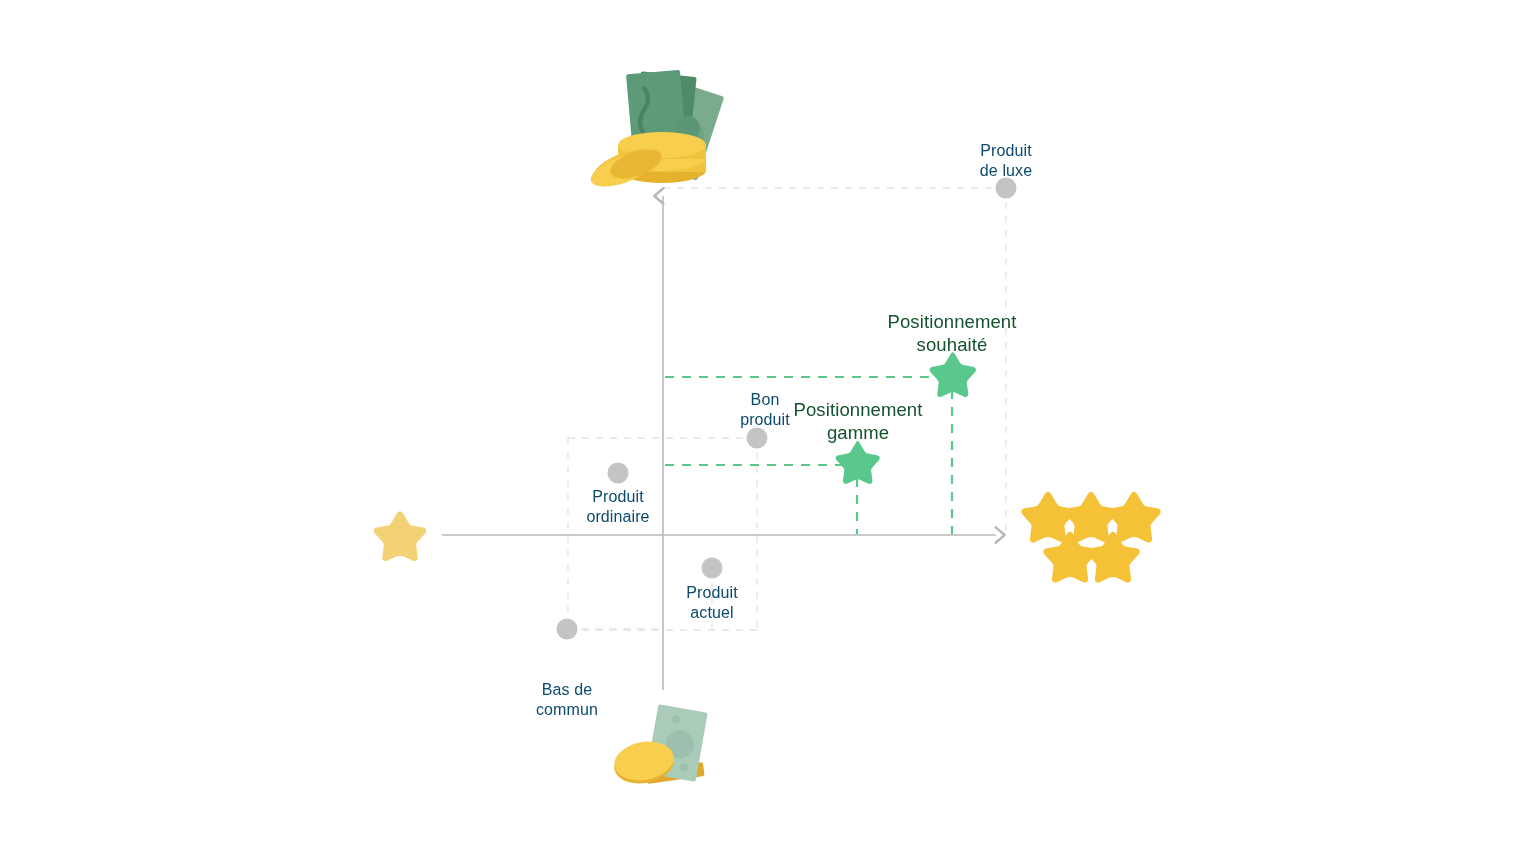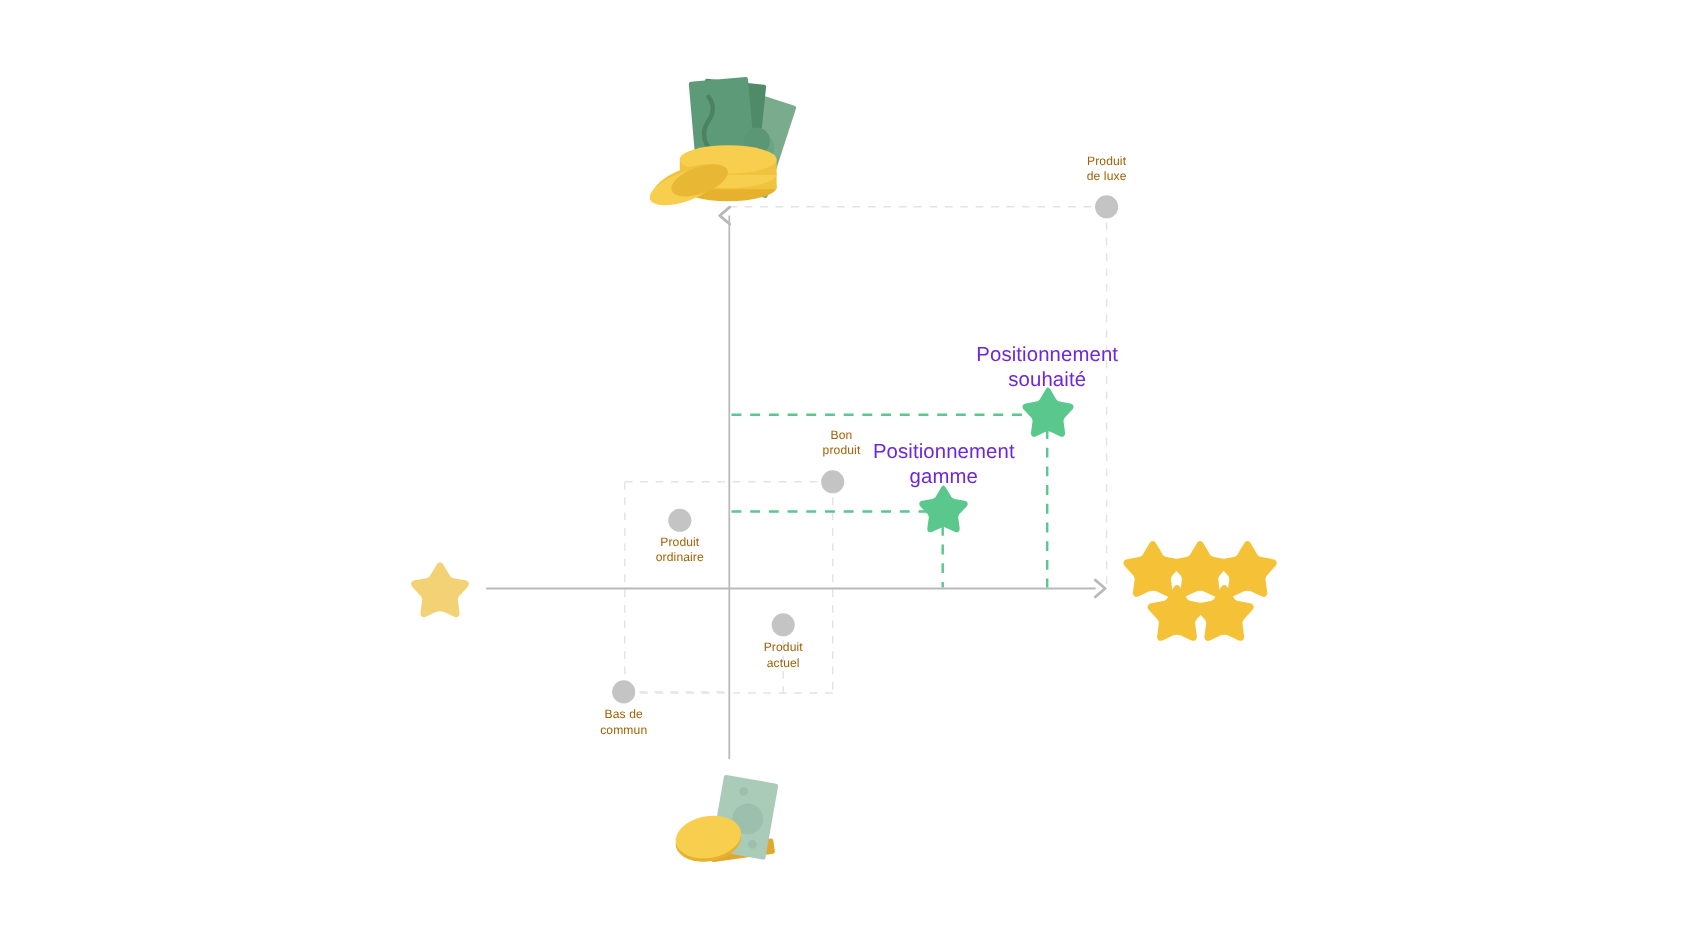--- a/index.html
+++ b/index.html
@@ -28,26 +28,26 @@
     height: 864px;
   }
   .lbl {
     position: absolute;
     text-align: center;
     line-height: 1.26;
     white-space: nowrap;
     user-select: none;
   }
   .lbl-gray {
-    color: #a16207;
-    font-size: 11px;
+    color: #0c4a6e;
+    font-size: 16px;
     letter-spacing: 0.1px;
   }
   .lbl-green {
-    color: #6d28d9;
+    color: #14532d;
     font-size: 18.5px;
     letter-spacing: 0.1px;
   }
 </style>
 </head>
 <body>
 
 <div id="stage">
 
   <svg id="map-svg" viewBox="0 0 1536 864">
@@ -161,21 +161,21 @@
   <div class="lbl lbl-gray" style="left:618px; top:487px; transform:translateX(-50%);">
     <div>Produit</div>
     <div>ordinaire</div>
   </div>
 
   <div class="lbl lbl-gray" style="left:712px; top:583px; transform:translateX(-50%);">
     <div>Produit</div>
     <div>actuel</div>
   </div>
 
-  <div class="lbl lbl-gray" style="left:567px; top:644px; transform:translateX(-50%);text-align:center;">
+  <div class="lbl lbl-gray" style="left:567px; top:680px; transform:translateX(-50%);text-align:center;">
     <div>Bas de</div>
     <div>commun</div>
   </div>
 
   <div class="lbl lbl-green" style="left:952px; top:310px; transform:translateX(-50%);">
     <div>Positionnement</div>
     <div>souhaité</div>
   </div>
 
   <div class="lbl lbl-green" style="left:858px; top:398px; transform:translateX(-50%);">

